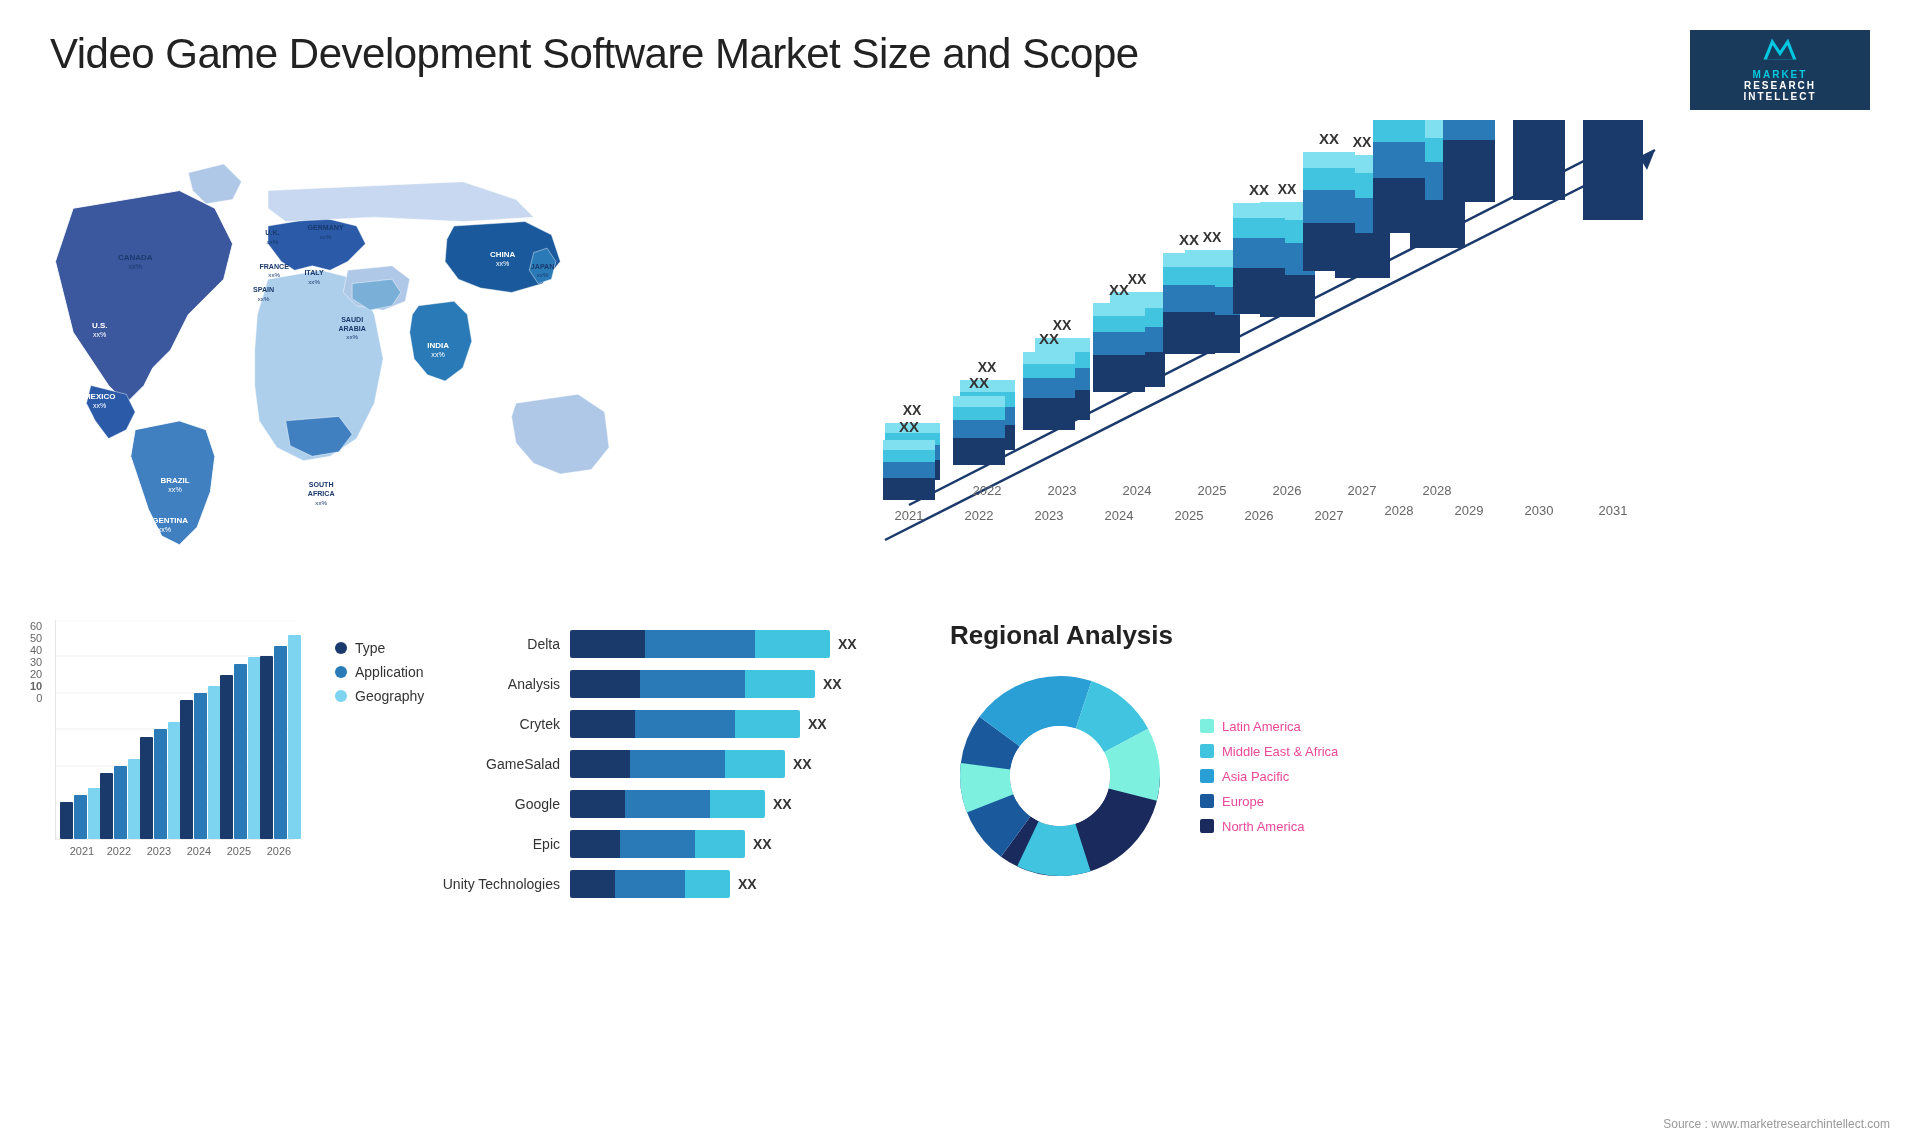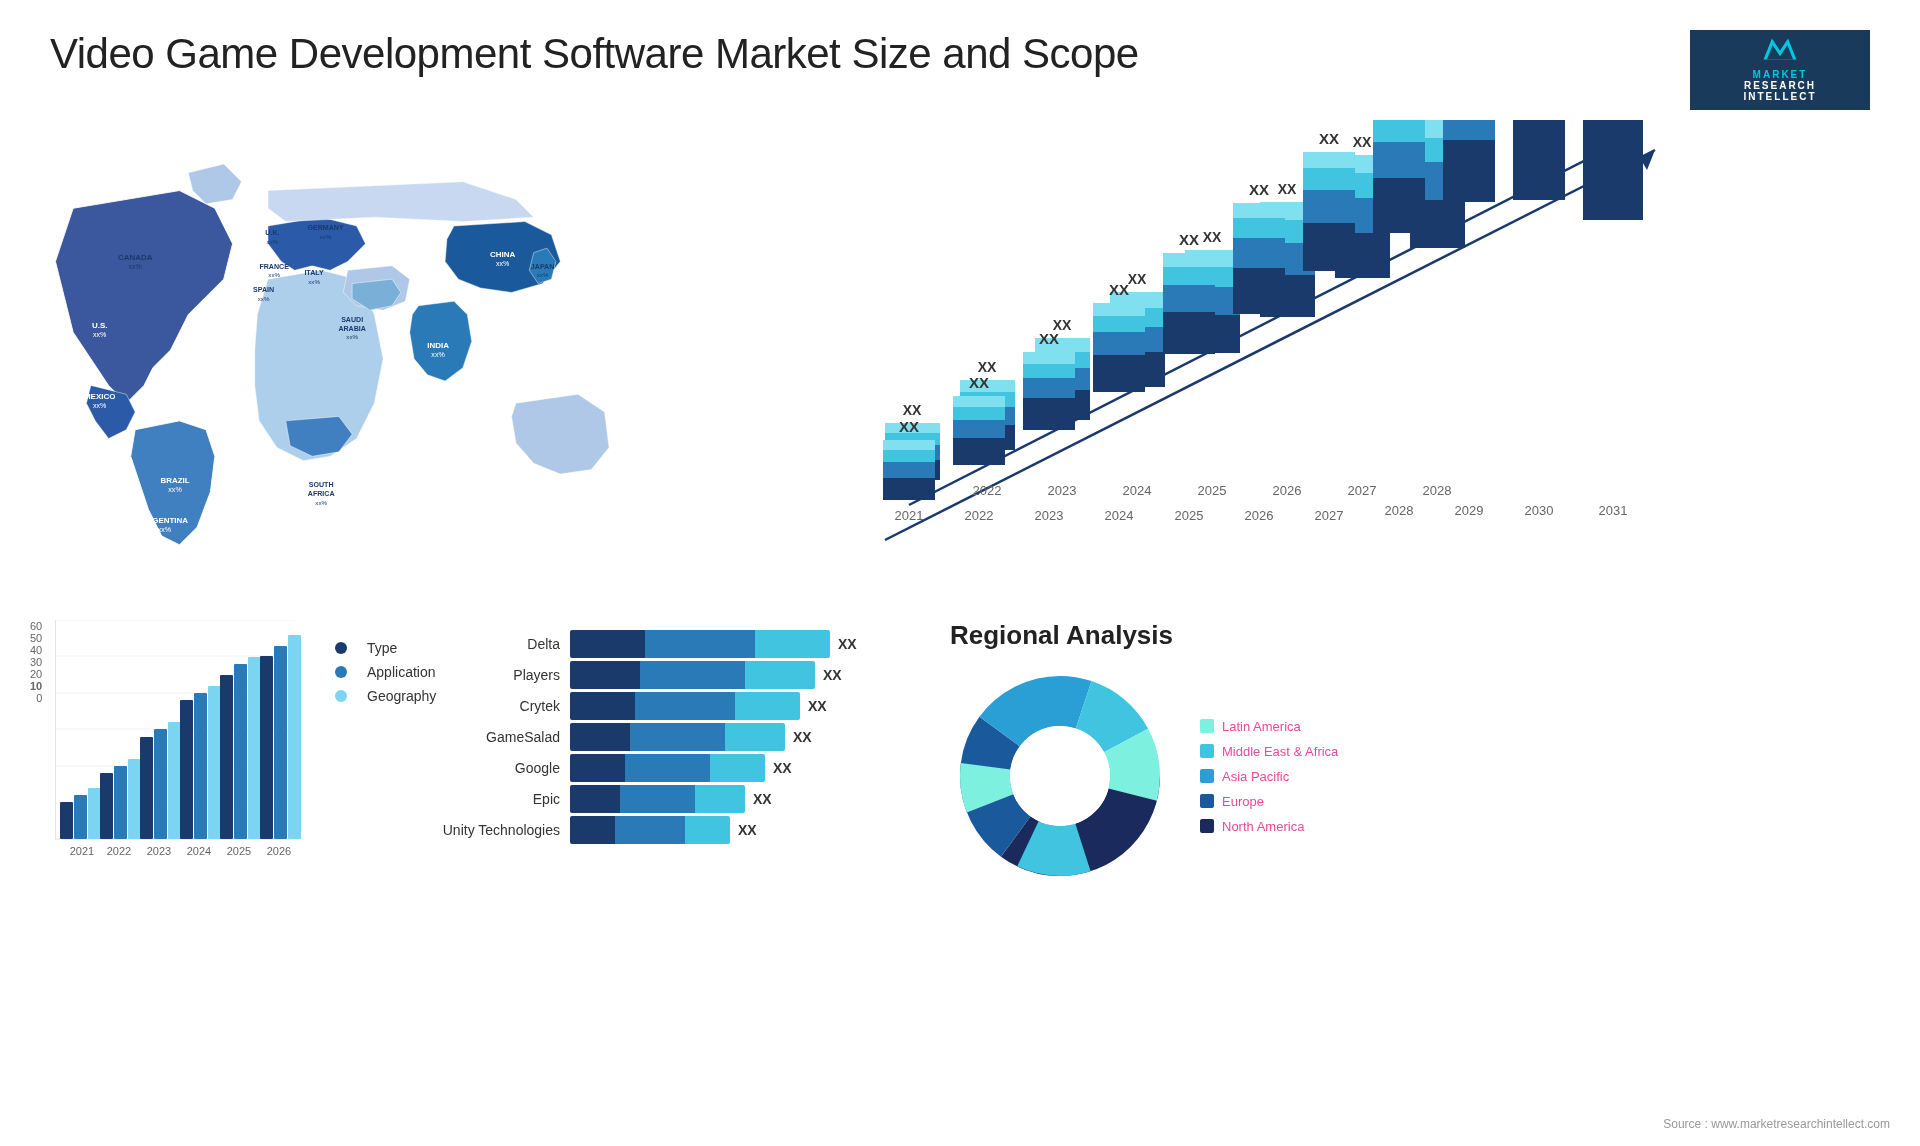--- a/index.html
+++ b/index.html
@@ -101,36 +101,36 @@
     }
     .seg-legend {
       margin-top: 15px;
       display: flex;
       flex-direction: column;
       gap: 8px;
     }
     .seg-legend-item {
       display: flex;
       align-items: center;
-      gap: 20px;
+      gap: 8px;
       font-size: 14px;
       color: #333;
     }
     .legend-dot {
       width: 12px;
       height: 12px;
       border-radius: 50%;
       flex-shrink: 0;
     }
 
     
     .players-list {
       display: flex;
       flex-direction: column;
-      gap: 3px;
+      gap: 12px;
       margin-top: 10px;
     }
     .player-row {
       display: flex;
       align-items: center;
       gap: 10px;
     }
     .player-name {
       width: 130px;
       font-size: 14px;
@@ -550,21 +550,21 @@
           <div class="player-bar" style="width:260px;">
             <div class="player-bar-seg1" style="width:75px;height:28px;"></div>
             <div class="player-bar-seg2" style="width:110px;height:28px;"></div>
             <div class="player-bar-seg3" style="width:75px;height:28px;"></div>
           </div>
           <span class="player-xx">XX</span>
         </div>
       </div>
 
       <div class="player-row">
-        <span class="player-name">Players</span>
+        <span class="player-name">Analysis</span>
         <div class="player-bar-container">
           <div class="player-bar" style="width:245px;">
             <div class="player-bar-seg1" style="width:70px;height:28px;"></div>
             <div class="player-bar-seg2" style="width:105px;height:28px;"></div>
             <div class="player-bar-seg3" style="width:70px;height:28px;"></div>
           </div>
           <span class="player-xx">XX</span>
         </div>
       </div>
 

